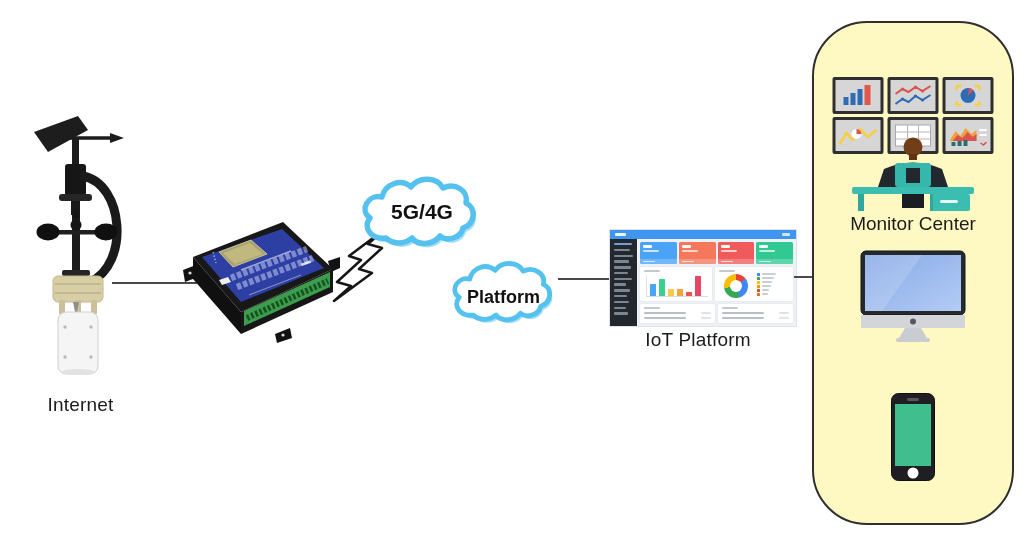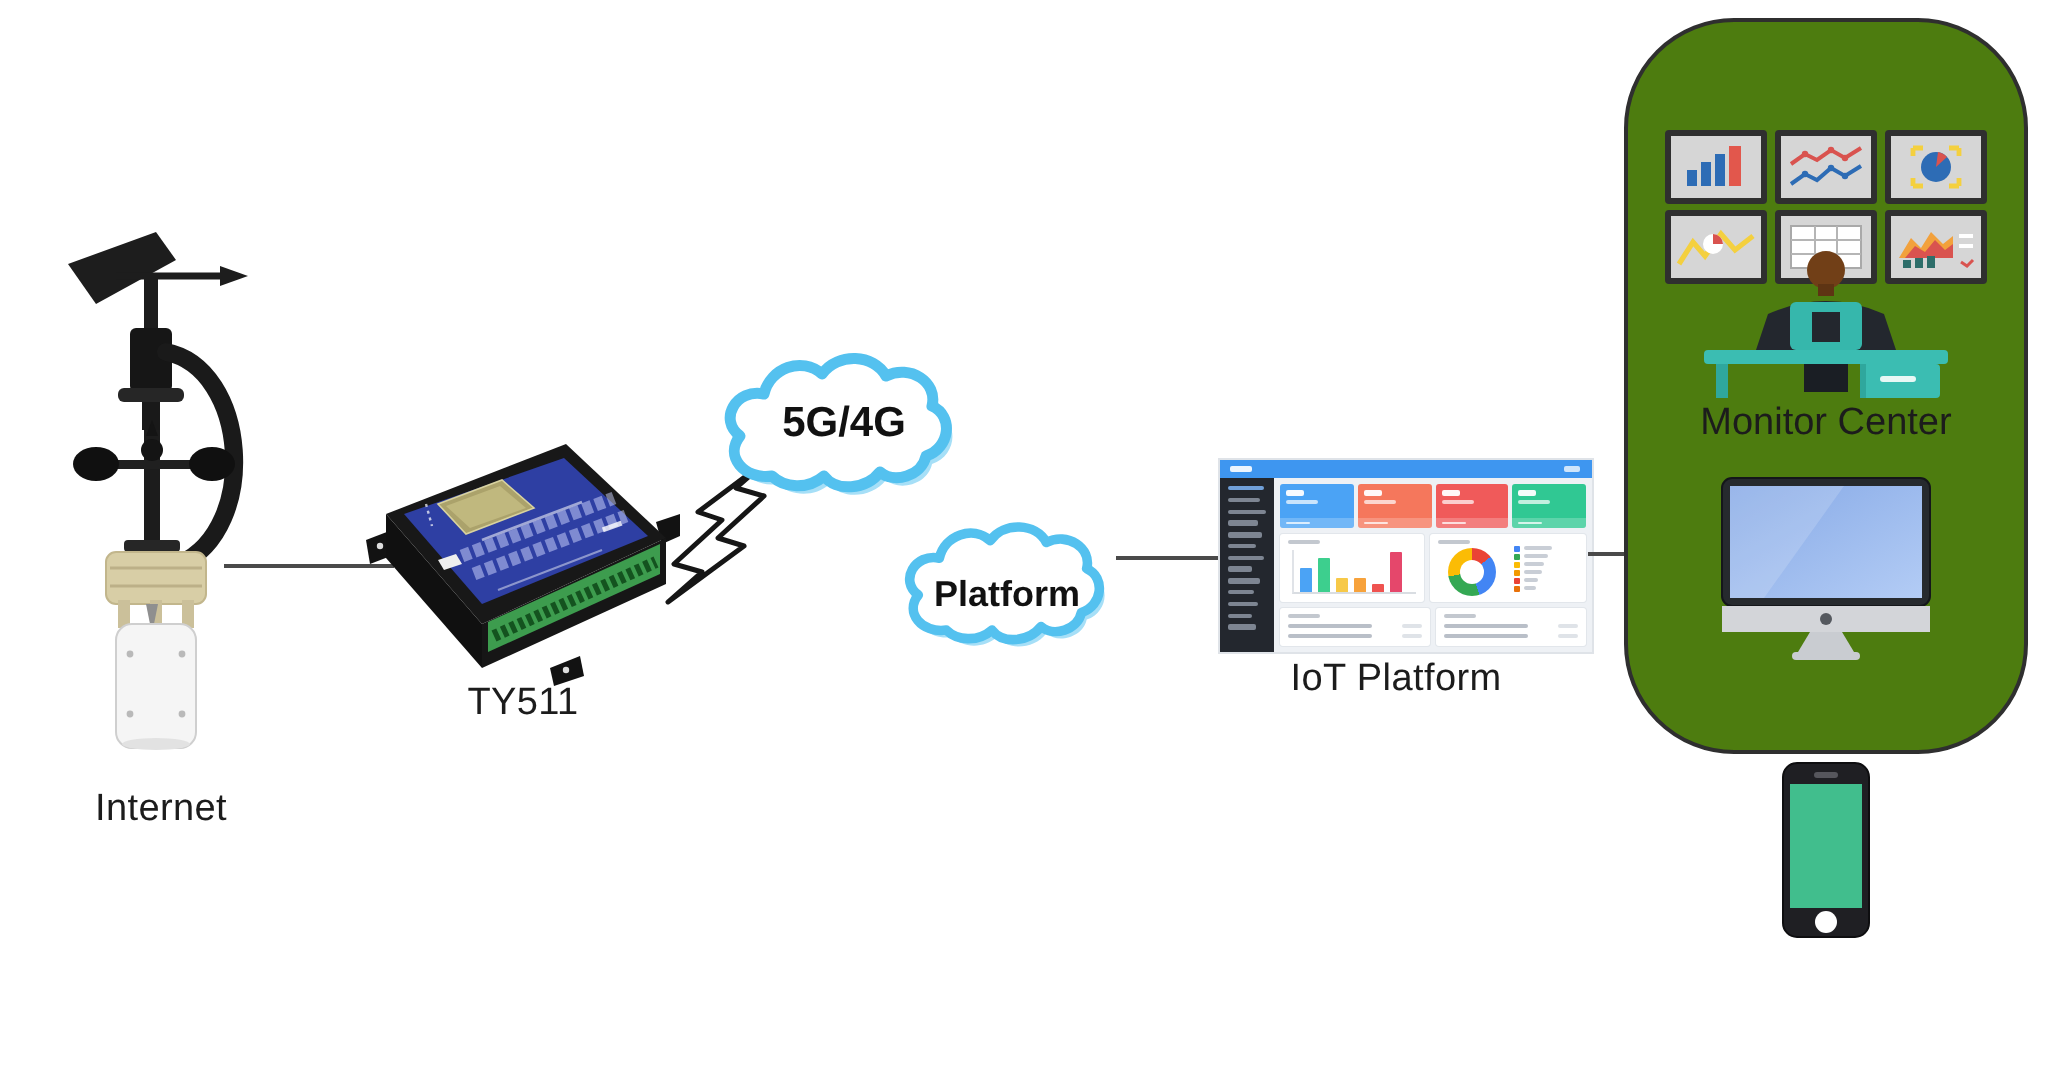--- a/index.html
+++ b/index.html
@@ -52,22 +52,22 @@
   .pf-lline { height:2.2px; background:#c9ced6; border-radius:1px; }
   #pf-lists { display:flex; gap:3px; margin-top:3px; flex:1; }
   .pf-list { flex:1; }
   .pf-list .rowwrap { position:absolute; left:4px; right:4px; top:8px; display:flex; flex-direction:column; gap:3px; }
   .pf-lsrow { display:flex; justify-content:space-between; align-items:center; }
   .pf-lsrow .a { width:62%; height:2px; background:#b9bfc8; border-radius:1px; }
   .pf-lsrow .b { width:10px; height:2px; background:#dfe3e8; border-radius:1px; }
 
   
   #panel {
-    position:absolute; left:812px; top:9px; width:202px; height:368px;
-    background:#4d7c0f; border:2px solid #2f2f2f; border-radius:55px;
+    position:absolute; left:812px; top:21px; width:202px; height:504px;
+    background:#fef9c3; border:2px solid #2f2f2f; border-radius:55px;
   }
   #screens {
     position:absolute; left:50%; transform:translateX(-50%); top:54px;
     display:grid; grid-template-columns:repeat(3,51px); gap:3px 4px;
   }
   .screen {
     width:51px; height:37px; background:#D6D6D6; border:3px solid #2F2F2F;
     border-radius:2px; display:flex; align-items:center; justify-content:center;
   }
   .center-x { position:absolute; left:50%; transform:translateX(-50%); }
@@ -127,21 +127,20 @@
     <line x1="66" y1="83" x2="118" y2="63" stroke="#ffffff" stroke-width="1" opacity="0.45"></line>
     <polygon points="36,68 45,65 48,70 39,73" fill="#eeeeee"></polygon>
     <rect x="118" y="50" width="10" height="2.5" transform="rotate(-20 123 51)" fill="#ffffff" opacity="0.8"></rect>
     <polygon points="10,45 58,100 58,122 10,67" fill="#101010"></polygon>
     <polygon points="58,100 150,57 150,80 58,122" fill="#161616"></polygon>
     <polygon points="61,99 147,60 147,75 61,114" fill="#3D9C4E"></polygon>
     <line x1="64" y1="106" x2="145" y2="69" stroke="#14531f" stroke-width="6" stroke-dasharray="2.6,2"></line>
     <polygon points="92,122 107,116 109,126 94,131" fill="#121212"></polygon>
     <circle cx="100" cy="123" r="1.6" fill="#dddddd"></circle>
   </svg>
-  <div class="node-label" style="left:183px; top:341px; width:157px;">TY511</div>
 
   <svg class="abs" style="left:331px; top:227px;" width="60" height="76" viewBox="0 0 60 76">
     <path d="M54 2 L18 29 L30 33 L6 55 L20 59 L3 74 L41 46 L28 42 L51 21 L37 17 Z" fill="#ffffff" stroke="#161616" stroke-width="2.5" stroke-linejoin="round"></path>
   </svg>
 
   <svg class="abs" style="left:355px; top:174px;" width="130" height="80" viewBox="0 0 130 80">
     <path d="M31 64 C17 66 7 54 15 44 C4 36 13 20 27 23 C30 10 46 4 56 13 C64 2 82 3 88 14 C100 8 114 17 111 29 C122 34 120 50 108 54 C106 64 92 68 85 62 C78 71 63 72 57 64 C49 71 37 70 31 64 Z" transform="translate(3,4)" fill="#A6DFF7"></path>
     <path d="M31 64 C17 66 7 54 15 44 C4 36 13 20 27 23 C30 10 46 4 56 13 C64 2 82 3 88 14 C100 8 114 17 111 29 C122 34 120 50 108 54 C106 64 92 68 85 62 C78 71 63 72 57 64 C49 71 37 70 31 64 Z" fill="#ffffff" stroke="#54C1EF" stroke-width="5.5" stroke-linejoin="round"></path>
   </svg>
   <div class="cloud-label" style="left:372px; top:200px; width:100px; font-size:21px;">5G/4G</div>

